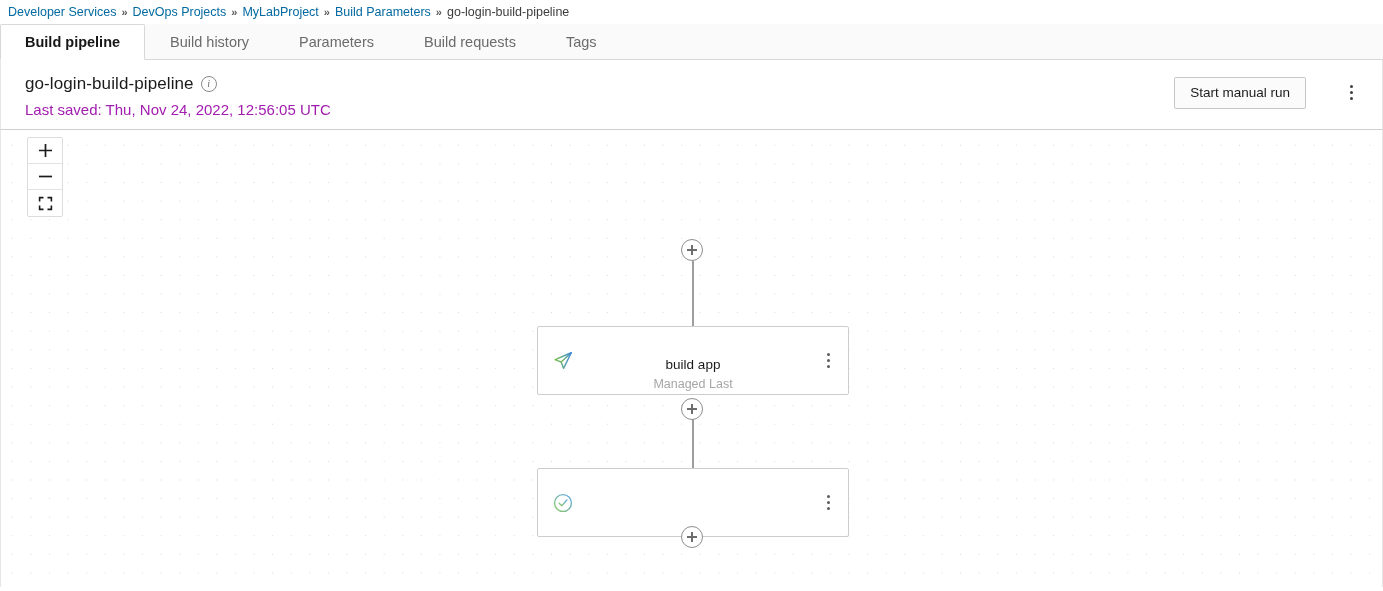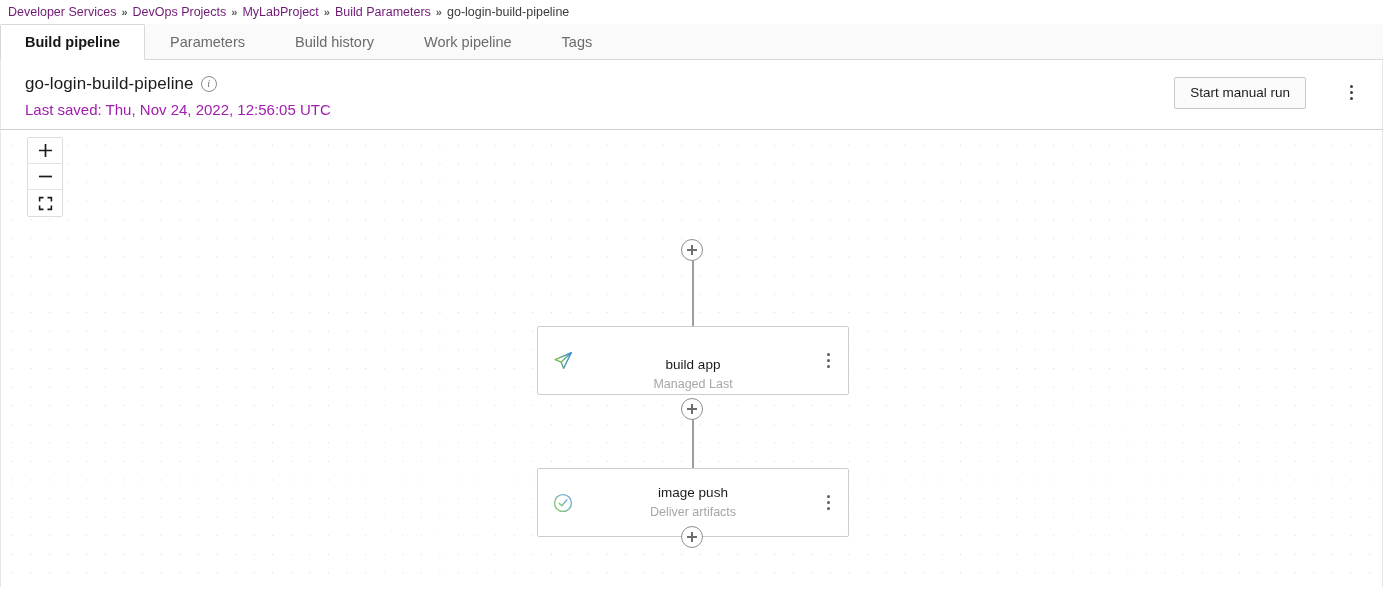--- a/index.html
+++ b/index.html
@@ -22,21 +22,21 @@
   
   .breadcrumb {
     height: 24px;
     padding: 0 0 0 8px;
     display: flex;
     align-items: center;
     font-size: 12.5px;
     white-space: nowrap;
   }
   .crumb-link {
-    color: #701a75;
+    color: #0369a1;
     text-decoration: none;
     cursor: pointer;
   }
   .crumb-sep {
     color: #5a5a5a;
     margin: 0 5px;
     font-size: 11px;
     font-weight: bold;
   }
   .crumb-current { color: #3c3c3c; }
@@ -285,23 +285,23 @@
     <span class="crumb-sep">»</span>
     <a class="crumb-link">MyLabProject</a>
     <span class="crumb-sep">»</span>
     <a class="crumb-link">Build Parameters</a>
     <span class="crumb-sep">»</span>
     <span class="crumb-current">go-login-build-pipeline</span>
   </nav>
 
   <div class="tabbar">
     <div class="tab active">Build pipeline</div>
+    <div class="tab">Build history</div>
     <div class="tab">Parameters</div>
-    <div class="tab">Build history</div>
-    <div class="tab">Work pipeline</div>
+    <div class="tab">Build requests</div>
     <div class="tab">Tags</div>
   </div>
 
   <div class="header">
     <div>
       <div class="title-row">
         <span class="page-title">go-login-build-pipeline</span>
         <span class="info-icon">i</span>
       </div>
       <div class="last-saved">Last saved: Thu, Nov 24, 2022, 12:56:05 UTC</div>
@@ -377,24 +377,20 @@
           <defs>
             <linearGradient id="gradCheck" x1="1" y1="0" x2="0" y2="1">
               <stop offset="0%" stop-color="#5fa8e8"></stop>
               <stop offset="100%" stop-color="#8fc96a"></stop>
             </linearGradient>
           </defs>
           <circle cx="12" cy="12" r="9.2" stroke="url(#gradCheck)" stroke-width="1.5" fill="none"></circle>
           <path d="M7.8 12.2 L10.7 15 L16.3 8.6" stroke="url(#gradCheck)" stroke-width="1.5" stroke-linecap="round" stroke-linejoin="round" fill="none"></path>
         </svg>
       </div>
-      <div class="stage-text">
-        <div class="stage-title">image push</div>
-        <div class="stage-sub">Deliver artifacts</div>
-      </div>
       <div class="stage-kebab">
         <span></span>
         <span></span>
         <span></span>
       </div>
     </div>
 
     <div class="plus-node" style="left:680px; top:396px;"></div>
 
   </div>

